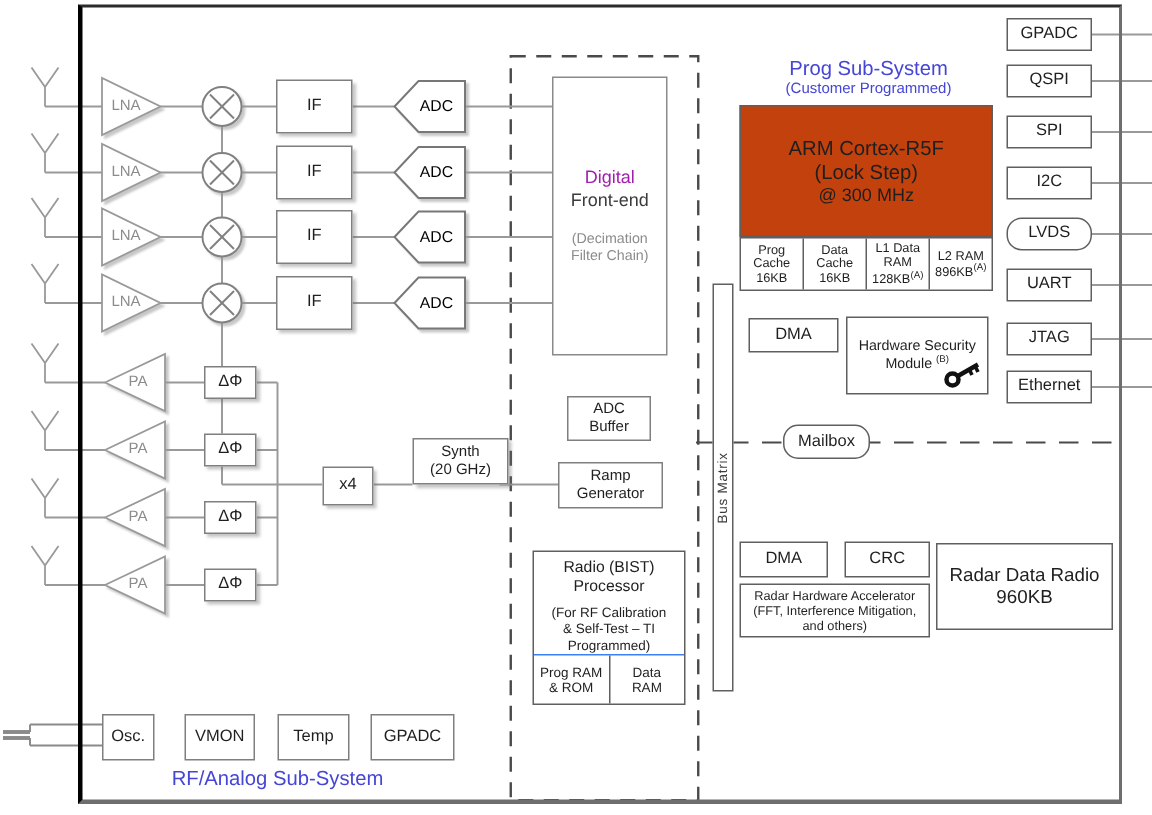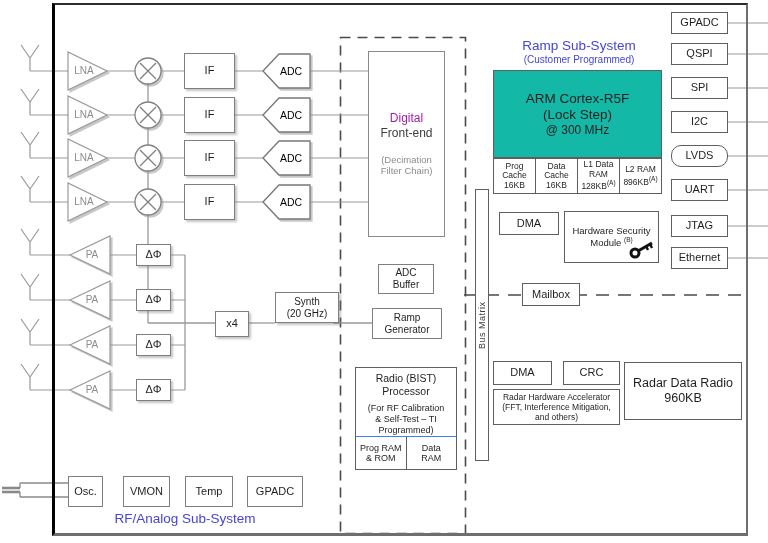--- a/index.html
+++ b/index.html
@@ -197,25 +197,25 @@
       </div>
       <div class="memcell f9">
         <div>Data</div>
         <div>RAM</div>
       </div>
     </div>
   </div>
 
 
   <div class="lbl blue" style="left:498px;top:37px;width:162px;height:30px;">
-    <div class="f135">Ramp Sub-System</div>
+    <div class="f135">Prog Sub-System</div>
     <div class="f10">(Customer Programmed)</div>
   </div>
 
-  <div class="box dark" style="left:493px;top:70px;width:169px;height:88px;background:#14b8a6;">
+  <div class="box dark" style="left:493px;top:70px;width:169px;height:88px;background:#c2410c;">
     <div class="f135">ARM Cortex-R5F</div>
     <div class="f135">(Lock Step)</div>
     <div class="f12">@ 300 MHz</div>
   </div>
 
   <div class="box dark" style="left:493px;top:158px;width:169px;height:36px;flex-direction:row;padding:0;">
     <div class="memcell f8">
       <div>Prog</div>
       <div>Cache</div>
       <div>16KB</div>
@@ -244,21 +244,21 @@
     <svg width="26" height="22" style="position:absolute;right:3px;bottom:2px;">
       <g stroke="#111" fill="none">
         <circle cx="6" cy="15" r="4" stroke-width="3"></circle>
         <line x1="9" y1="13" x2="23" y2="5" stroke-width="3"></line>
         <line x1="17" y1="8" x2="19" y2="12" stroke-width="2.4"></line>
         <line x1="21" y1="6" x2="23" y2="10" stroke-width="2.4"></line>
       </g>
     </svg>
   </div>
 
-  <div class="box dark f11" style="left:522px;top:283px;width:58px;height:23px;">Mailbox</div>
+  <div class="box dark f11" style="left:522px;top:283px;width:58px;height:23px;border-radius:10px;">Mailbox</div>
 
   <div class="box dark f9 busbar" style="left:475px;top:189px;width:14px;height:272px;color:#3c3c3c;">Bus Matrix</div>
 
   <div class="box dark f11" style="left:493px;top:361px;width:59px;height:24px;">DMA</div>
   <div class="box dark f11" style="left:563px;top:361px;width:57px;height:24px;">CRC</div>
 
   <div class="box dark f8" style="left:493px;top:389px;width:127px;height:36px;">
     <div>Radar Hardware Accelerator</div>
     <div>(FFT, Interference Mitigation,</div>
     <div>and others)</div>

